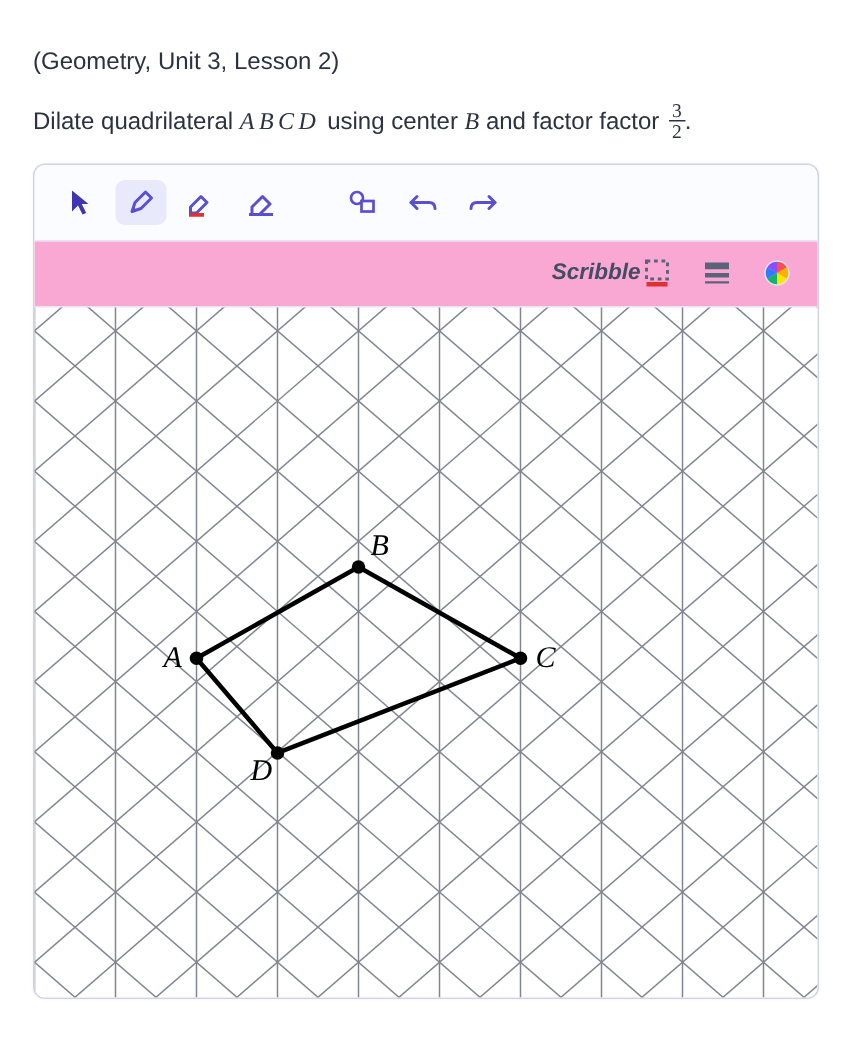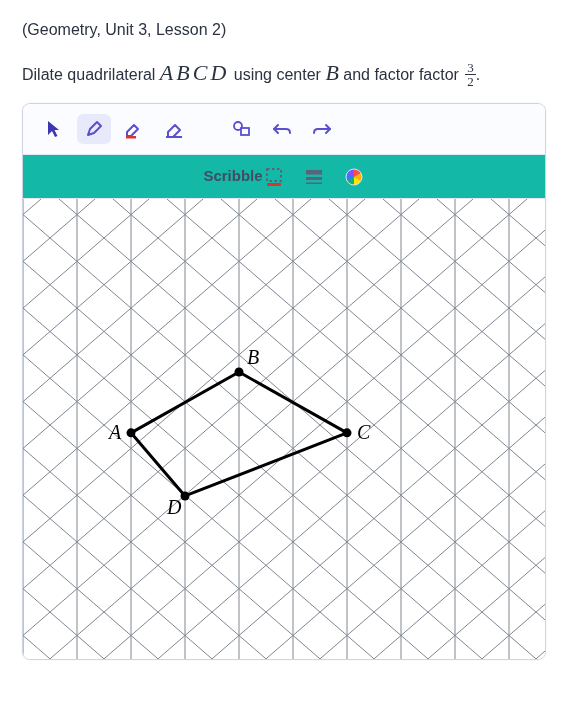--- a/index.html
+++ b/index.html
@@ -16,23 +16,23 @@
   html,body{margin:0;padding:0;}
   body{
     font-family:"Segoe UI",Arial,sans-serif;
     color:var(--ink);
     width:566px;
     padding:18px 22px;
     box-sizing:border-box;
     font-size:16px;
     line-height:1.5;
   }
-  .prompt-block p{margin:0 0 14px;}
+  .prompt-block p{margin:12px 0 14px;}
   .lesson-ref{margin-bottom:14px;}
-  .math-i{font-family:"Times New Roman",serif;font-style:italic;font-size:22px;}
+  .math-i{font-family:"Times New Roman",serif;font-style:italic;font-size:16px;}
   .math-i.wide{letter-spacing:3px;}
   .frac{display:inline-block;vertical-align:middle;text-align:center;font-family:"Times New Roman",serif;line-height:1;position:relative;top:-1px;margin-left:2px;}
   .frac .n,.frac .d{display:block;font-size:13px;padding:0 2px;}
   .frac .n{border-bottom:1px solid var(--ink);}
   .canvas-wrap{
     border:1px solid var(--panel-border);
     border-radius:8px;
     overflow:hidden;
     width:522px;
     box-shadow:0 0 0 1px rgba(0,0,0,0.02);
@@ -44,22 +44,22 @@
     border-bottom:1px solid #e4e7f3;
   }
   .tool-btn{
     width:34px;height:30px;border-radius:6px;
     display:flex;align-items:center;justify-content:center;
     cursor:pointer;color:var(--purple);
   }
   .tool-btn.selected{background:var(--selected-bg);}
   .tool-gap{width:22px;}
   .subbar{
-    display:flex;align-items:center;justify-content:center;
-    padding:10px 16px;background:#14b8a6;border-bottom:1px solid #e4e7f3;
+    display:flex;align-items:center;justify-content:flex-end;
+    padding:10px 16px;background:#f9a8d4;border-bottom:1px solid #e4e7f3;font-style:italic;
   }
   .sub-label{color:#444c63;font-weight:600;font-size:15px;}
   .sub-right{display:flex;align-items:center;gap:18px;}
   .sub-icon{display:flex;align-items:center;justify-content:center;width:22px;height:22px;cursor:pointer;}
   .canvas-area{
     width:522px;height:460px;display:block;background:#fff;
   }
   svg{display:block;}
 </style>
 </head>

